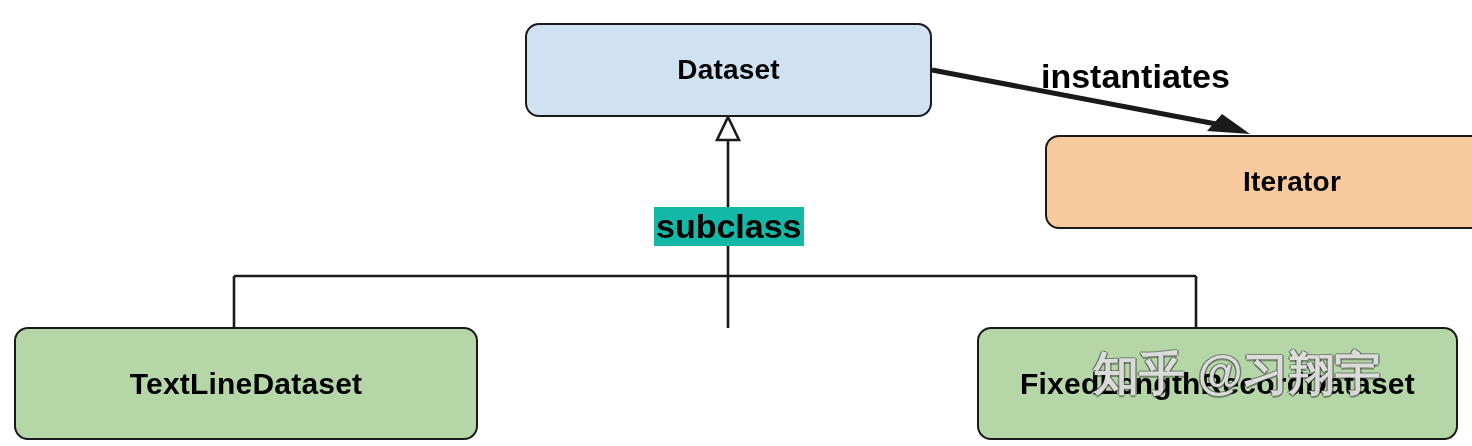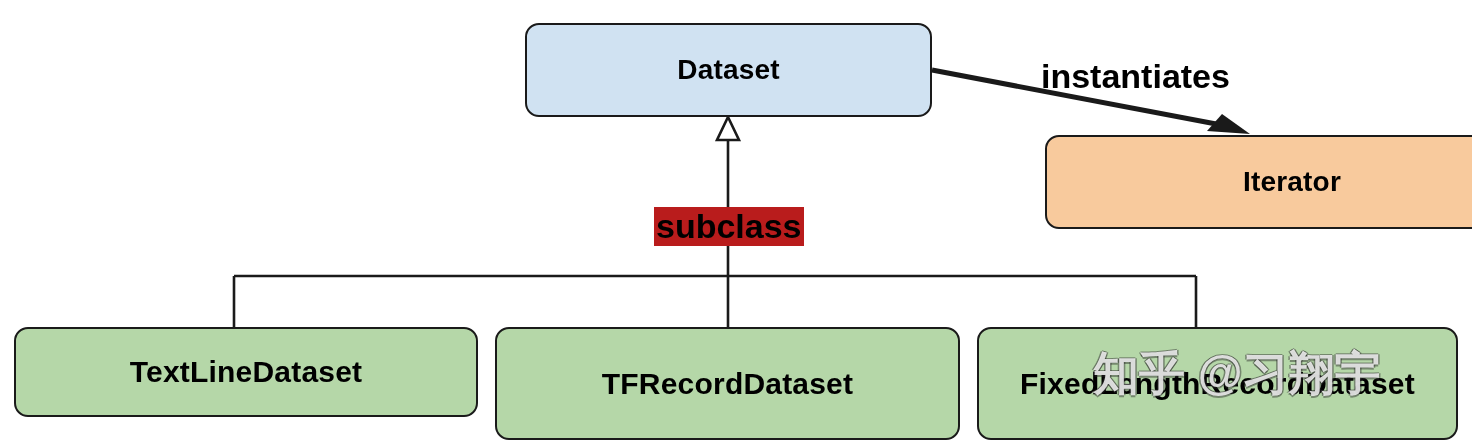--- a/index.html
+++ b/index.html
@@ -55,21 +55,21 @@
     width: 494px;
     height: 94px;
     background: #f8ca9d;
   }
   #node-iterator .node-label { font-size: 28px; }
 
   #node-textlinedataset {
     left: 14px;
     top: 327px;
     width: 464px;
-    height: 90px;
+    height: 113px;
     background: #b5d7a8;
   }
   #node-tfrecorddataset {
     left: 495px;
     top: 327px;
     width: 465px;
     height: 113px;
     background: #b5d7a8;
   }
   #node-fixedlengthrecorddataset {
@@ -93,21 +93,21 @@
     white-space: nowrap;
     z-index: 3;
   }
   #edge-label-instantiates {
     left: 1041px;
     top: 57px;
   }
   #edge-label-subclass {
     left: 654px;
     top: 207px;
-    background: #b91c1c;
+    background: #14b8a6;
     padding: 0 2px;
   }
 
   #watermark {
     position: absolute;
     left: 1093px;
     top: 343px;
     font-size: 46px;
     font-weight: bold;
     color: rgba(255,255,255,0.82);
@@ -146,23 +146,20 @@
   </div>
 
   <div class="node" id="node-iterator">
     <span class="node-label">Iterator</span>
   </div>
 
   <div class="node" id="node-textlinedataset">
     <span class="node-label">TextLineDataset</span>
   </div>
 
-  <div class="node" id="node-tfrecorddataset">
-    <span class="node-label">TFRecordDataset</span>
-  </div>
 
   <div class="node" id="node-fixedlengthrecorddataset">
     <span class="node-label">FixedLengthRecordDataset</span>
   </div>
 
   <div class="edge-label" id="edge-label-instantiates">instantiates</div>
 
   <div class="edge-label" id="edge-label-subclass">subclass</div>
 
   <div id="watermark">知乎 @习翔宇</div>

